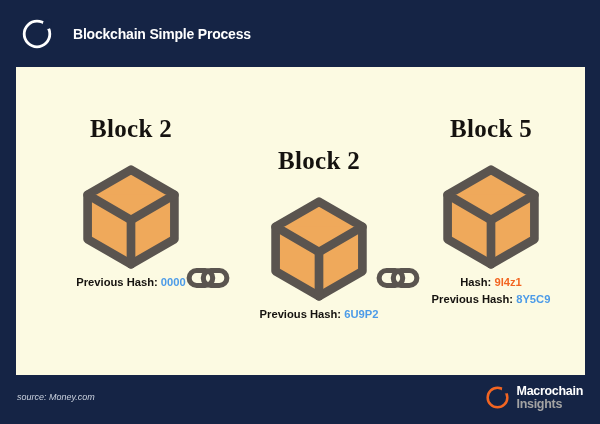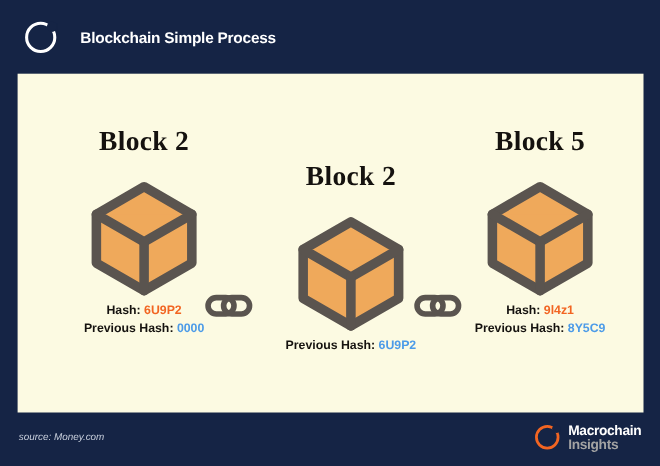--- a/index.html
+++ b/index.html
@@ -168,24 +168,20 @@
         <svg viewBox="0 0 112 112" width="108" height="108" aria-hidden="true">
           <g stroke="#5A544F" stroke-width="9" stroke-linejoin="round" stroke-linecap="round" fill="#EFA95B">
             <path d="M56 7 L101 33 L101 79 L56 105 L11 79 L11 33 Z"></path>
             <path d="M11 33 L56 59 L101 33"></path>
             <path d="M56 59 L56 105"></path>
           </g>
         </svg>
       </div>
       <div class="block-hashes">
         <div>
-          <span>Hash:</span>
-          <span class="hash-val">6U9P2</span>
-        </div>
-        <div>
           <span>Previous Hash:</span>
           <span class="prev-val">0000</span>
         </div>
       </div>
     </div>
 
     <div class="link-icon" id="link-0">
       <svg viewBox="0 0 56 38" width="44" height="30" aria-hidden="true">
         <g fill="none" stroke="#5A544F" stroke-width="6.5">
           <rect x="4" y="9.5" width="30" height="19" rx="9.5"></rect>

